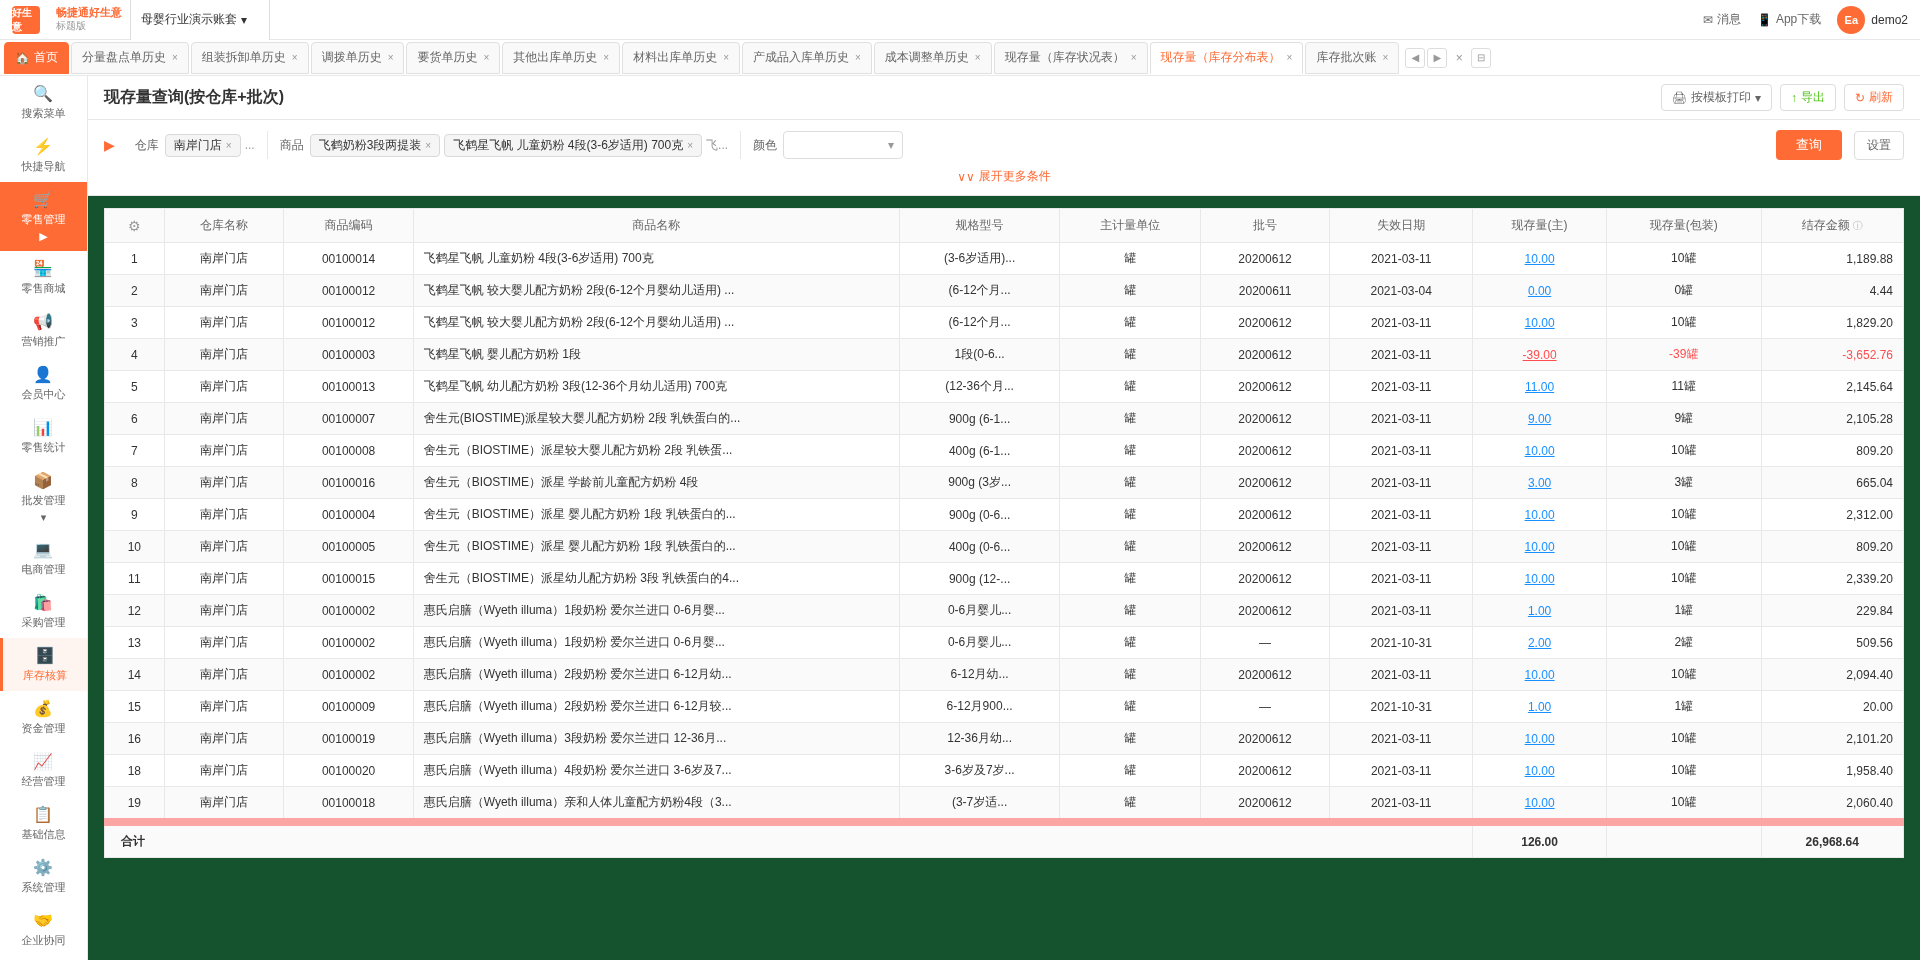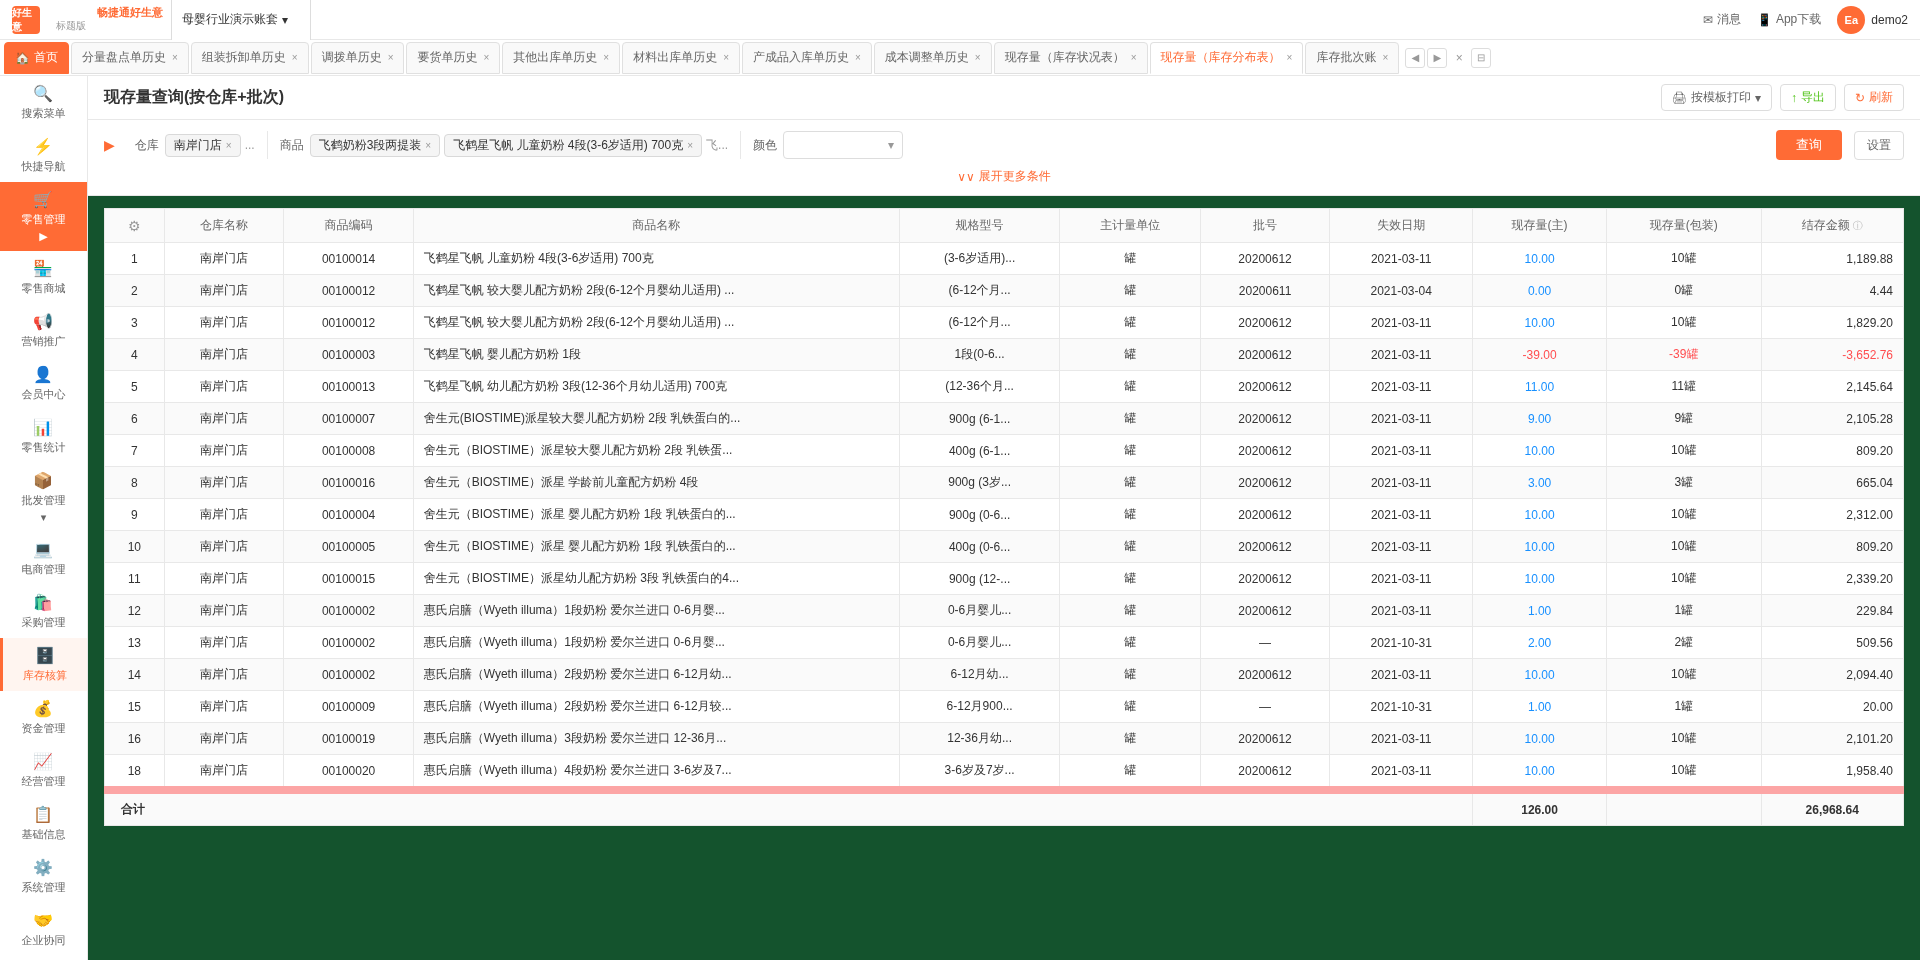--- a/index.html
+++ b/index.html
@@ -3,21 +3,21 @@
   <meta charset="utf-8">
   <style>
     * { box-sizing: border-box; margin: 0; padding: 0; }
     body { font-family: 'Microsoft YaHei', Arial, sans-serif; font-size: 12px; background: #f5f5f5; color: #333; display: flex; flex-direction: column; height: 960px; overflow: hidden; }
 
     
     .top-bar { background: #fff; height: 40px; display: flex; align-items: center; justify-content: space-between; border-bottom: 1px solid #e8e8e8; padding: 0 12px; flex-shrink: 0; }
     .top-bar-left { display: flex; align-items: center; gap: 8px; }
     .logo-area { display: flex; align-items: center; gap: 16px; }
     .logo-icon { width: 28px; height: 28px; background: #ff6b35; border-radius: 4px; display: flex; align-items: center; justify-content: center; color: #fff; font-size: 10px; font-weight: bold; }
-    .logo-text { color: #ff6b35; font-size: 11px; font-weight: bold; line-height: 1.2; margin-left: 41px; }
+    .logo-text { color: #ff6b35; font-size: 11px; font-weight: bold; line-height: 1.2; }
     .logo-sub { color: #999; font-size: 10px; }
     .industry-select { display: flex; align-items: center; gap: 4px; padding: 16px 10px; border: 1px solid #ddd; border-radius: 4px; cursor: pointer; font-size: 12px; color: #333; background: #fff; min-width: 140px; }
     .top-bar-right { display: flex; align-items: center; gap: 16px; font-size: 12px; color: #666; }
     .top-btn { display: flex; align-items: center; gap: 4px; cursor: pointer; color: #666; }
     .avatar { width: 28px; height: 28px; background: #ff6b35; border-radius: 50%; display: flex; align-items: center; justify-content: center; color: #fff; font-size: 11px; font-weight: bold; }
     .user-name { color: #333; font-size: 12px; cursor: pointer; }
 
     
     .tab-bar { background: #fff; height: 36px; display: flex; align-items: center; border-bottom: 1px solid #e8e8e8; flex-shrink: 0; padding: 0 4px; overflow: hidden; }
     .tab-item { display: flex; align-items: center; padding: 0 10px; height: 32px; border: 1px solid #e0e0e0; border-radius: 4px 4px 0 0; margin-right: 2px; cursor: pointer; white-space: nowrap; font-size: 12px; color: #666; background: #f9f9f9; gap: 4px; }
@@ -63,21 +63,21 @@
     .filter-divider { width: 1px; height: 28px; background: #e8e8e8; }
 
     
     .table-container { flex: 1; overflow: auto; padding: 12px 16px; }
     .data-table { width: 100%; border-collapse: collapse; background: #fff; }
     .data-table th { background: #fafafa; border: 1px solid #e8e8e8; padding: 8px 10px; font-size: 12px; color: #666; font-weight: 500; white-space: nowrap; text-align: center; position: sticky; top: 0; z-index: 1; }
     .data-table td { border: 1px solid #e8e8e8; padding: 7px 10px; font-size: 12px; color: #333; white-space: nowrap; text-align: center; }
     .data-table tbody tr:nth-child(odd) { background: #fff; }
     .data-table tbody tr:nth-child(even) { background: #fafafa; }
     .row-num { color: #999; }
-    .link-val { color: #1890ff; cursor: pointer; }
+    .link-val { color: #1890ff; cursor: pointer; text-decoration: underline; }
     .negative { color: #ff4d4f; }
     .footer-row td { background: #fafafa; font-weight: 700; color: #333; border-top: 8px solid #fca5a5; }
     .settings-icon { color: #999; cursor: pointer; font-size: 14px; }
     .th-with-info { display: flex; align-items: center; justify-content: center; gap: 3px; }
     .info-icon { color: #bbb; cursor: pointer; font-size: 10px; }
     .expand-arrow { color: #ff6b35; font-size: 14px; cursor: pointer; margin-right: 8px; }
   </style>
 </head>
 <body>
 
@@ -547,20 +547,33 @@
               <td>00100020</td>
               <td style="text-align:left;max-width:280px;overflow:hidden;text-overflow:ellipsis;" title="惠氏启膳（Wyeth illuma）4段奶粉 爱尔兰进口 3-6岁及7...">惠氏启膳（Wyeth illuma）4段奶粉 爱尔兰进口 3-6岁及7...</td>
               <td>3-6岁及7岁...</td>
               <td>罐</td>
               <td>20200612</td>
               <td>2021-03-11</td>
               <td><span class=" link-val">10.00</span></td>
               <td><span class="">10罐</span></td>
               <td style="text-align:right;"><span class="">1,958.40</span></td>
             </tr>
+            <tr>
+              <td class="row-num">19</td>
+              <td>南岸门店</td>
+              <td>00100018</td>
+              <td style="text-align:left;max-width:280px;overflow:hidden;text-overflow:ellipsis;" title="惠氏启膳（Wyeth illuma）亲和人体儿童配方奶粉4段（3...">惠氏启膳（Wyeth illuma）亲和人体儿童配方奶粉4段（3...</td>
+              <td>(3-7岁适...</td>
+              <td>罐</td>
+              <td>20200612</td>
+              <td>2021-03-11</td>
+              <td><span class=" link-val">10.00</span></td>
+              <td><span class="">10罐</span></td>
+              <td style="text-align:right;"><span class="">2,060.40</span></td>
+            </tr>
           </tbody>
         <tfoot>
           <tr class="footer-row">
             <td colspan="8" style="text-align:left;padding-left:16px;">合计</td>
             <td>126.00</td>
             <td></td>
             <td>26,968.64</td>
           </tr>
         </tfoot>
       </table>

